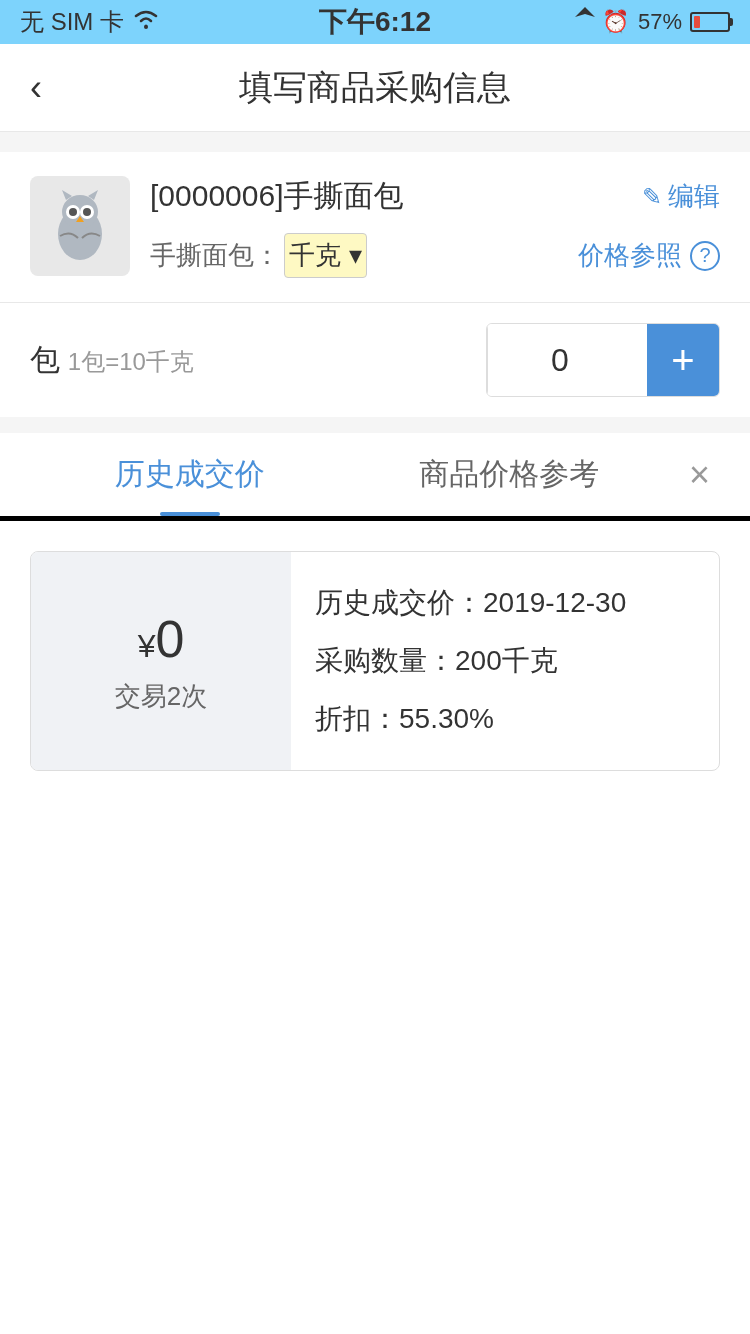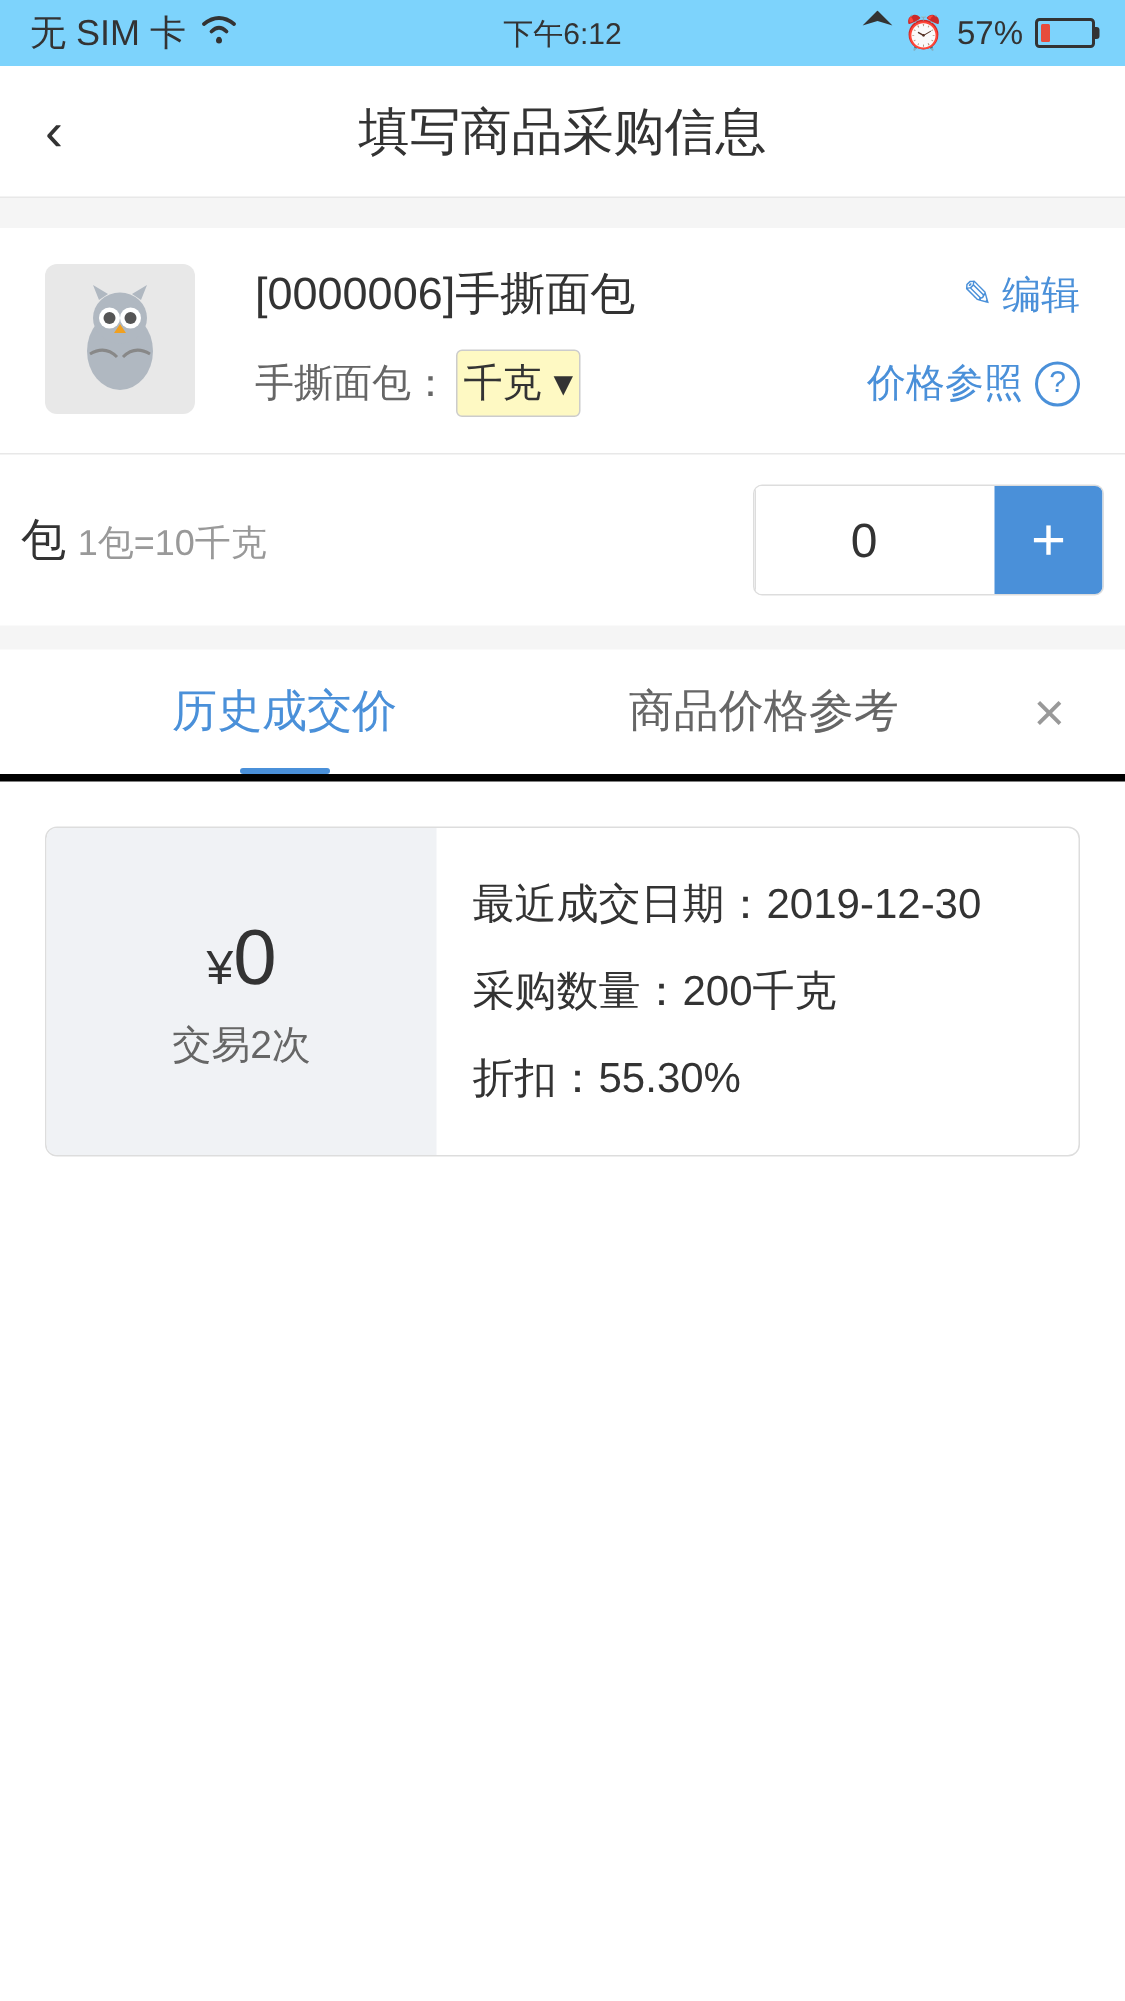--- a/index.html
+++ b/index.html
@@ -25,22 +25,22 @@
       font-size: 24px;
       font-weight: 500;
     }
     .status-left {
       display: flex;
       align-items: center;
       gap: 8px;
       font-size: 24px;
     }
     .status-center {
-      font-size: 20px;
-      font-weight: 400;
+      font-size: 28px;
+      font-weight: 700;
       position: absolute;
       left: 50%;
       transform: translateX(-50%);
     }
     .status-right {
       display: flex;
       align-items: center;
       gap: 8px;
       font-size: 22px;
     }
@@ -118,21 +118,20 @@
       background: #e8e8e8;
       border-radius: 8px;
       display: flex;
       align-items: center;
       justify-content: center;
       flex-shrink: 0;
       overflow: hidden;
     }
     .product-info {
       flex: 1;
-      margin-left: 20px;
     }
     .product-name-row {
       display: flex;
       align-items: center;
       justify-content: space-between;
       margin-bottom: 16px;
     }
     .product-name {
       font-size: 30px;
       color: #333;
@@ -191,21 +190,21 @@
       display: flex;
       align-items: center;
       justify-content: center;
       font-size: 20px;
       color: #4a90d9;
     }
 
     
     .quantity-row {
       background: #fff;
-      padding: 20px 14px;
+      padding: 20px 30px;
       display: flex;
       align-items: center;
       border-top: 1px solid #e8e8e8;
       justify-content: center;
     }
     .unit-info {
       flex: 1;
     }
     .unit-name {
       font-size: 30px;
@@ -456,21 +455,21 @@
 
   <div class="trade-card">
     <div class="trade-left">
       <div class="trade-price">
         <span style="font-size:32px;">¥</span><span>0</span>
       </div>
       <div class="trade-count">交易2次</div>
     </div>
     <div class="trade-right">
       <div class="trade-detail-row">
-        <span>最近成交日期：</span><span>2019-12-30</span>
+        <span>历史成交价：</span><span>2019-12-30</span>
       </div>
       <div class="trade-detail-row">
         <span>采购数量：</span><span>200千克</span>
       </div>
       <div class="trade-detail-row">
         <span>折扣：</span><span>55.30%</span>
       </div>
     </div>
   </div>
 

